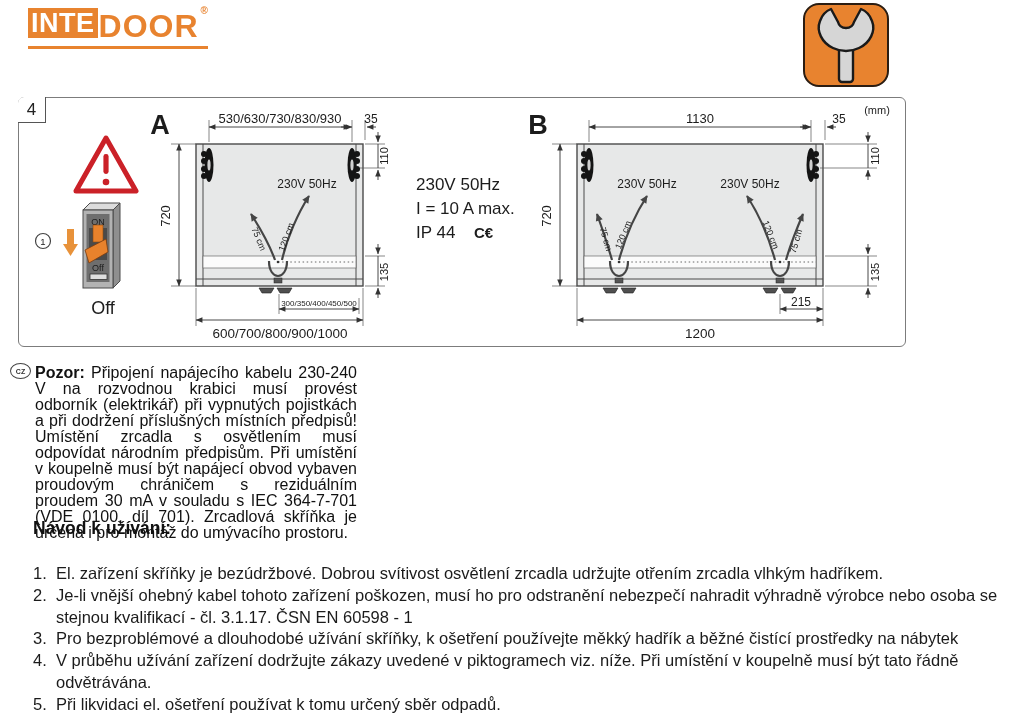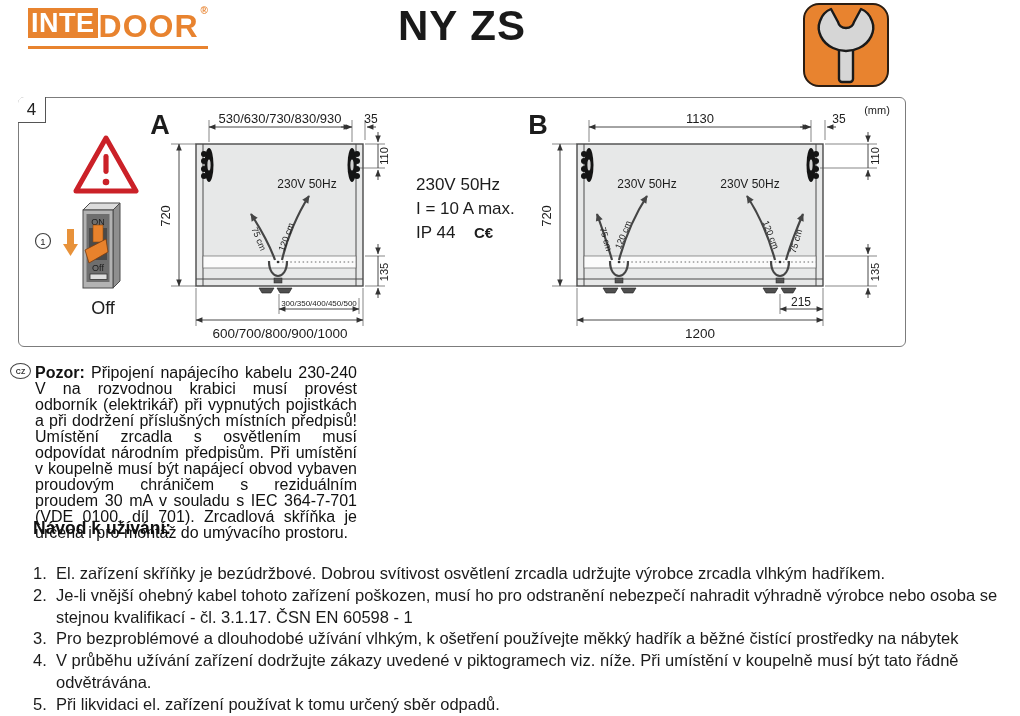--- a/index.html
+++ b/index.html
@@ -49,21 +49,20 @@
 <div class="page">
 
   <div class="logo">
     <div class="logo-row">
       <span class="logo-inte">INTE</span>
       <span class="logo-door">DOOR</span>
       <span class="logo-reg">®</span>
     </div>
   </div>
 
-  <div class="title">NY ZS</div>
 
   <div class="wrench-box">
     <svg width="88" height="86" viewBox="0 0 88 86">
       <rect x="2" y="2" width="84" height="82" rx="15" fill="#E8832F" stroke="#2b1d12" stroke-width="2"></rect>
       <rect x="37" y="42" width="14" height="38" rx="3" fill="#d6d6d6" stroke="#1a1a1a" stroke-width="2.4"></rect>
       <path d="M 31 46 C 20 41 14 29 18 19 C 20 13 24 9 29 7 L 36 20 C 37 24 40 26 44 26 C 48 26 51 24 52 20 L 59 7 C 64 9 68 13 70 19 C 74 29 68 41 57 46 C 53 48 49 49 44 49 C 39 49 35 48 31 46 Z" fill="#d6d6d6" stroke="#1a1a1a" stroke-width="2.4" stroke-linejoin="round"></path>
     </svg>
   </div>
 
   <div class="panel">
@@ -295,33 +294,33 @@
 
   <div class="warning">
     <div class="cz-badge">CZ</div>
     <p class="warn-text"><b>Pozor:</b> <span>Připojení napájecího kabelu 230-240 V na rozvodnou krabici musí provést odborník (elektrikář) při vypnutých pojistkách a při dodržení příslušných místních předpisů! Umístění zrcadla s osvětlením musí odpovídat národním předpisům. Při umístění v koupelně musí být napájecí obvod vybaven proudovým chráničem s reziduálním proudem 30 mA v souladu s IEC 364-7-701 (VDE 0100, díl 701). Zrcadlová skříňka je určena i pro montáž do umývacího prostoru.</span></p>
   </div>
 
   <div class="maint">
     <h2>Návod k užívání:</h2>
     <div class="mitem">
       <span class="mnum">1.</span>
-      <span class="mtxt">El. zařízení skříňky je bezúdržbové. Dobrou svítivost osvětlení zrcadla udržujte výrobce zrcadla vlhkým hadříkem.</span>
+      <span class="mtxt">El. zařízení skříňky je bezúdržbové. Dobrou svítivost osvětlení zrcadla udržujte otřením zrcadla vlhkým hadříkem.</span>
     </div>
     <div class="mitem">
       <span class="mnum">2.</span>
       <span class="mtxt">Je-li vnější ohebný kabel tohoto zařízení poškozen, musí ho pro odstranění nebezpečí nahradit výhradně výrobce nebo osoba se stejnou kvalifikací - čl. 3.1.17. ČSN EN 60598 - 1</span>
     </div>
     <div class="mitem">
       <span class="mnum">3.</span>
-      <span class="mtxt">Pro bezproblémové a dlouhodobé užívání vlhkým, k ošetření používejte měkký hadřík a běžné čistící prostředky na nábytek</span>
+      <span class="mtxt">Pro bezproblémové a dlouhodobé užívání skříňky, k ošetření používejte měkký hadřík a běžné čistící prostředky na nábytek</span>
     </div>
     <div class="mitem">
       <span class="mnum">4.</span>
       <span class="mtxt">V průběhu užívání zařízení dodržujte zákazy uvedené v piktogramech viz. níže. Při umístění v koupelně musí být tato řádně odvětrávána.</span>
     </div>
     <div class="mitem">
       <span class="mnum">5.</span>
-      <span class="mtxt">Při likvidaci el. zařízení používat k tomu určený sběr odpadů.</span>
+      <span class="mtxt">Při likvidaci el. ošetření používat k tomu určený sběr odpadů.</span>
     </div>
   </div>
 
 </div>
 
 </body></html>

